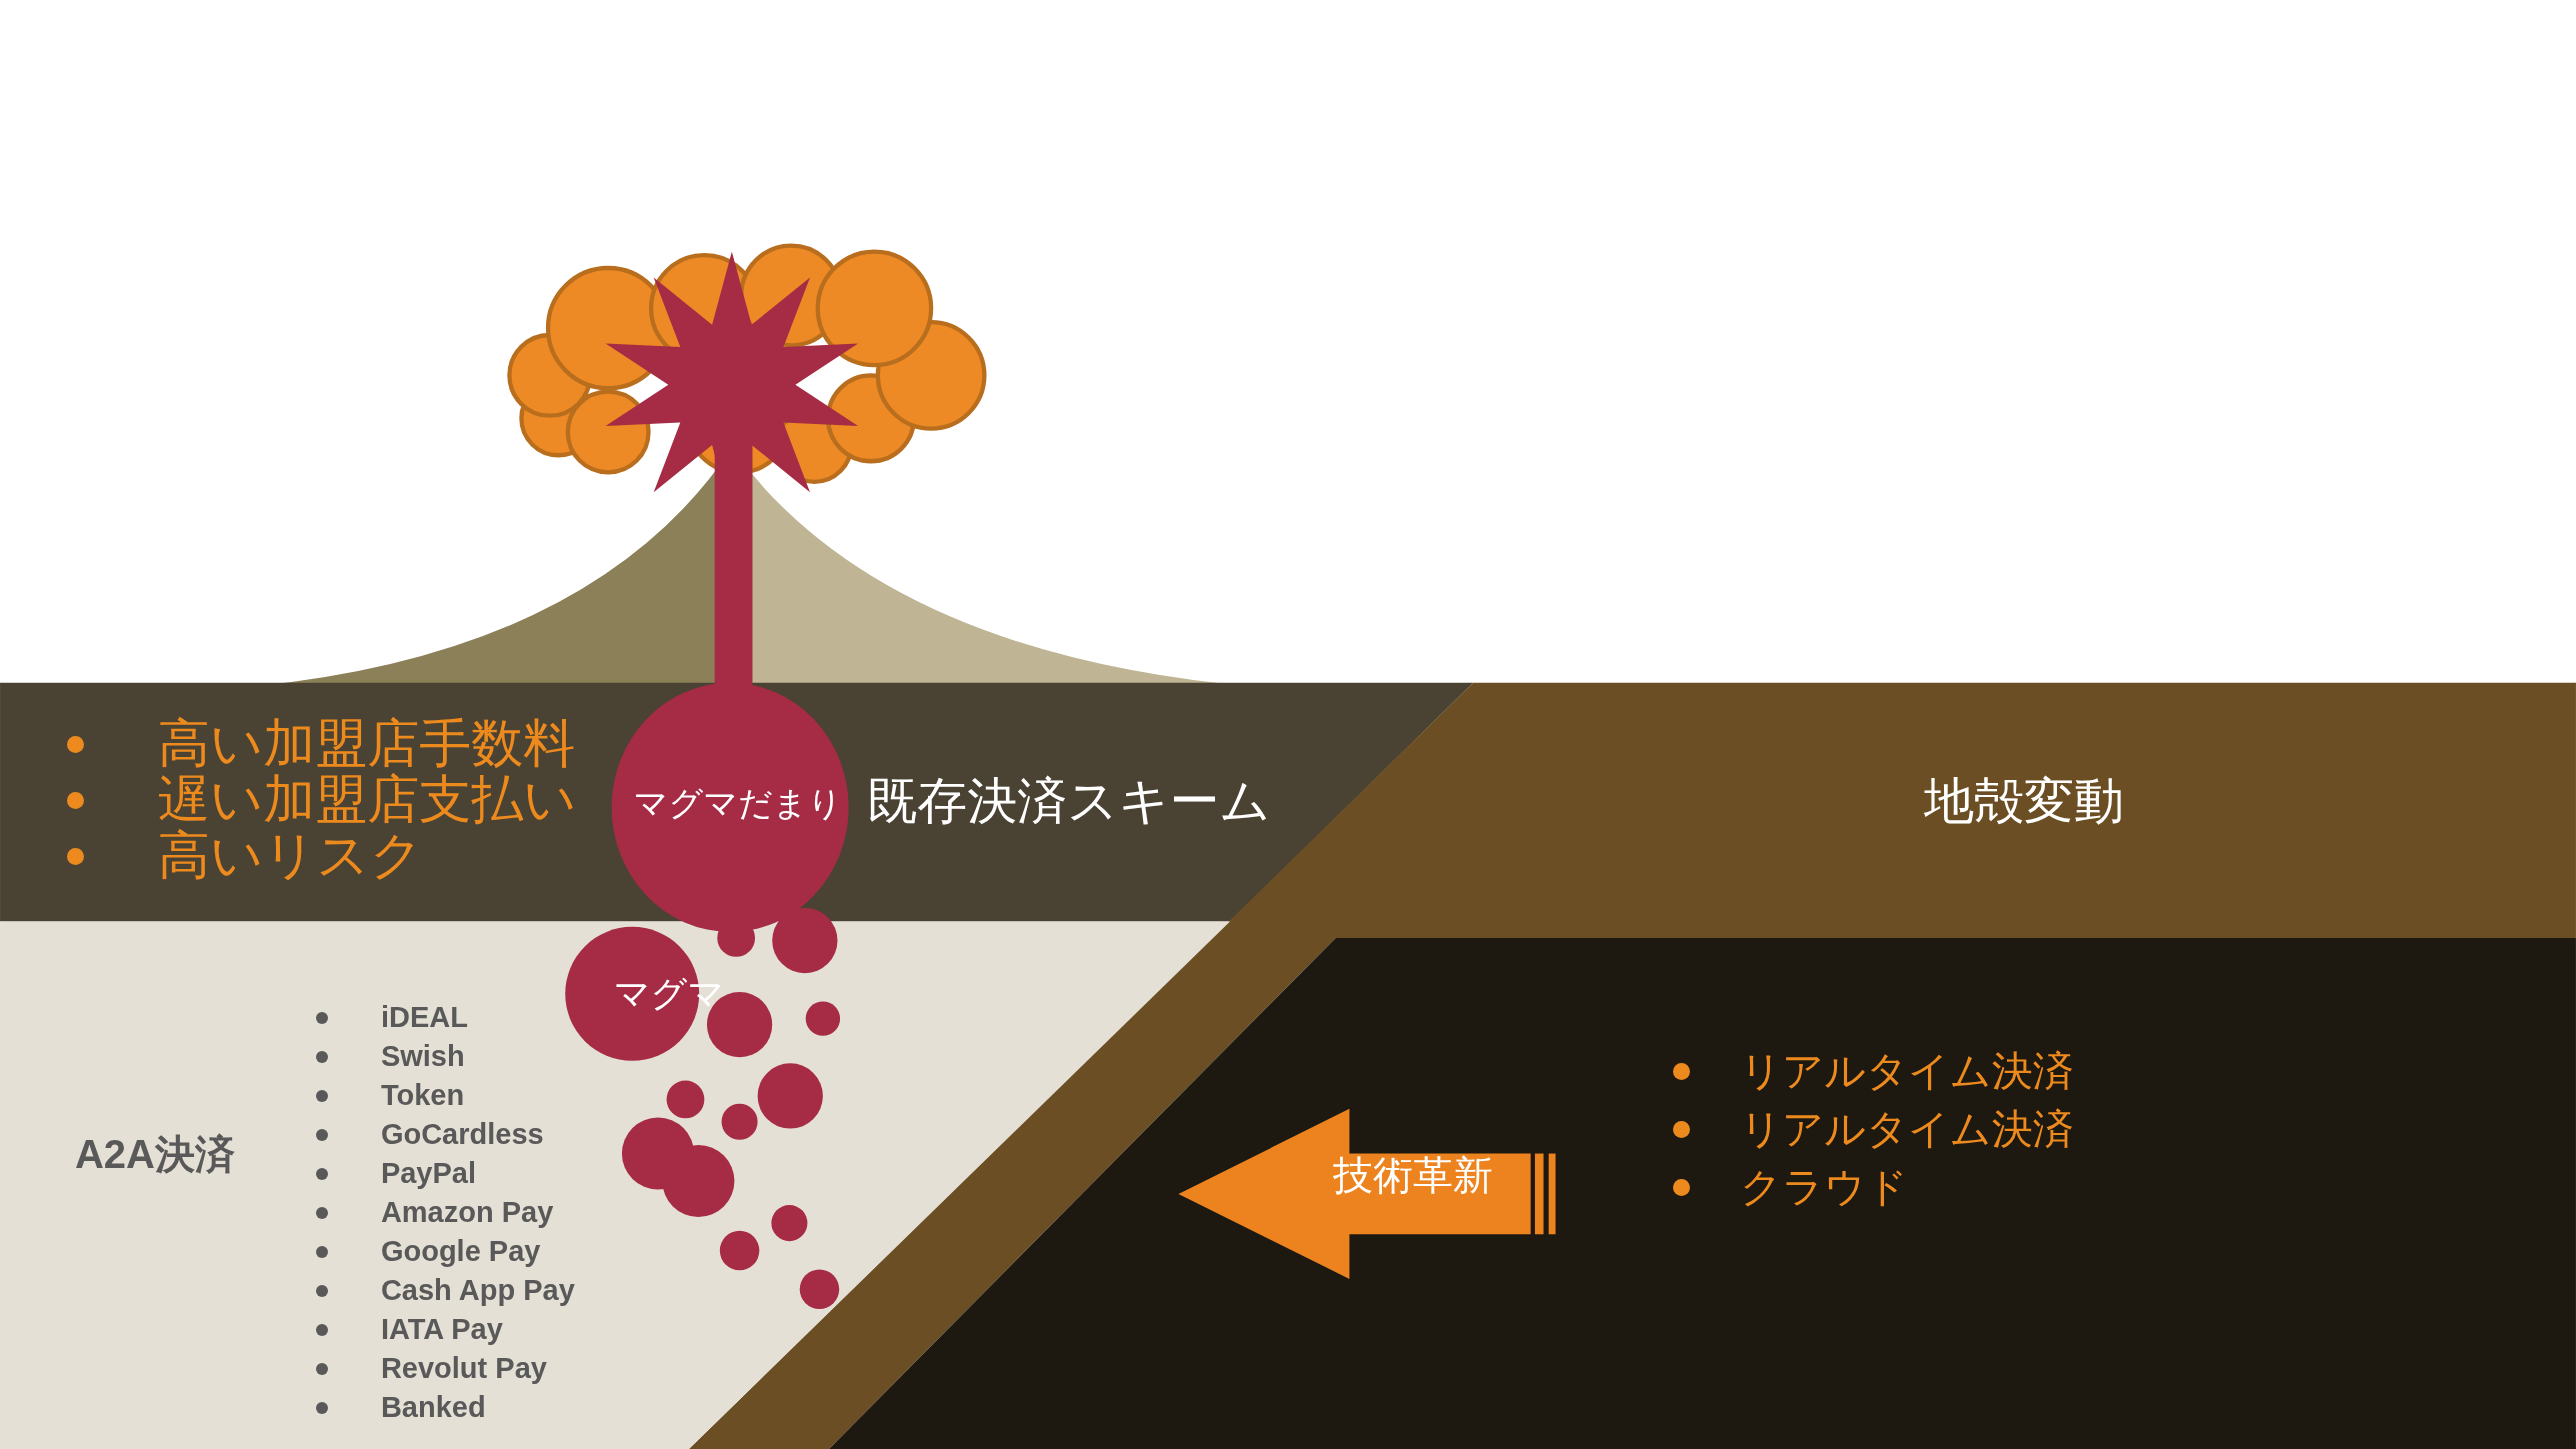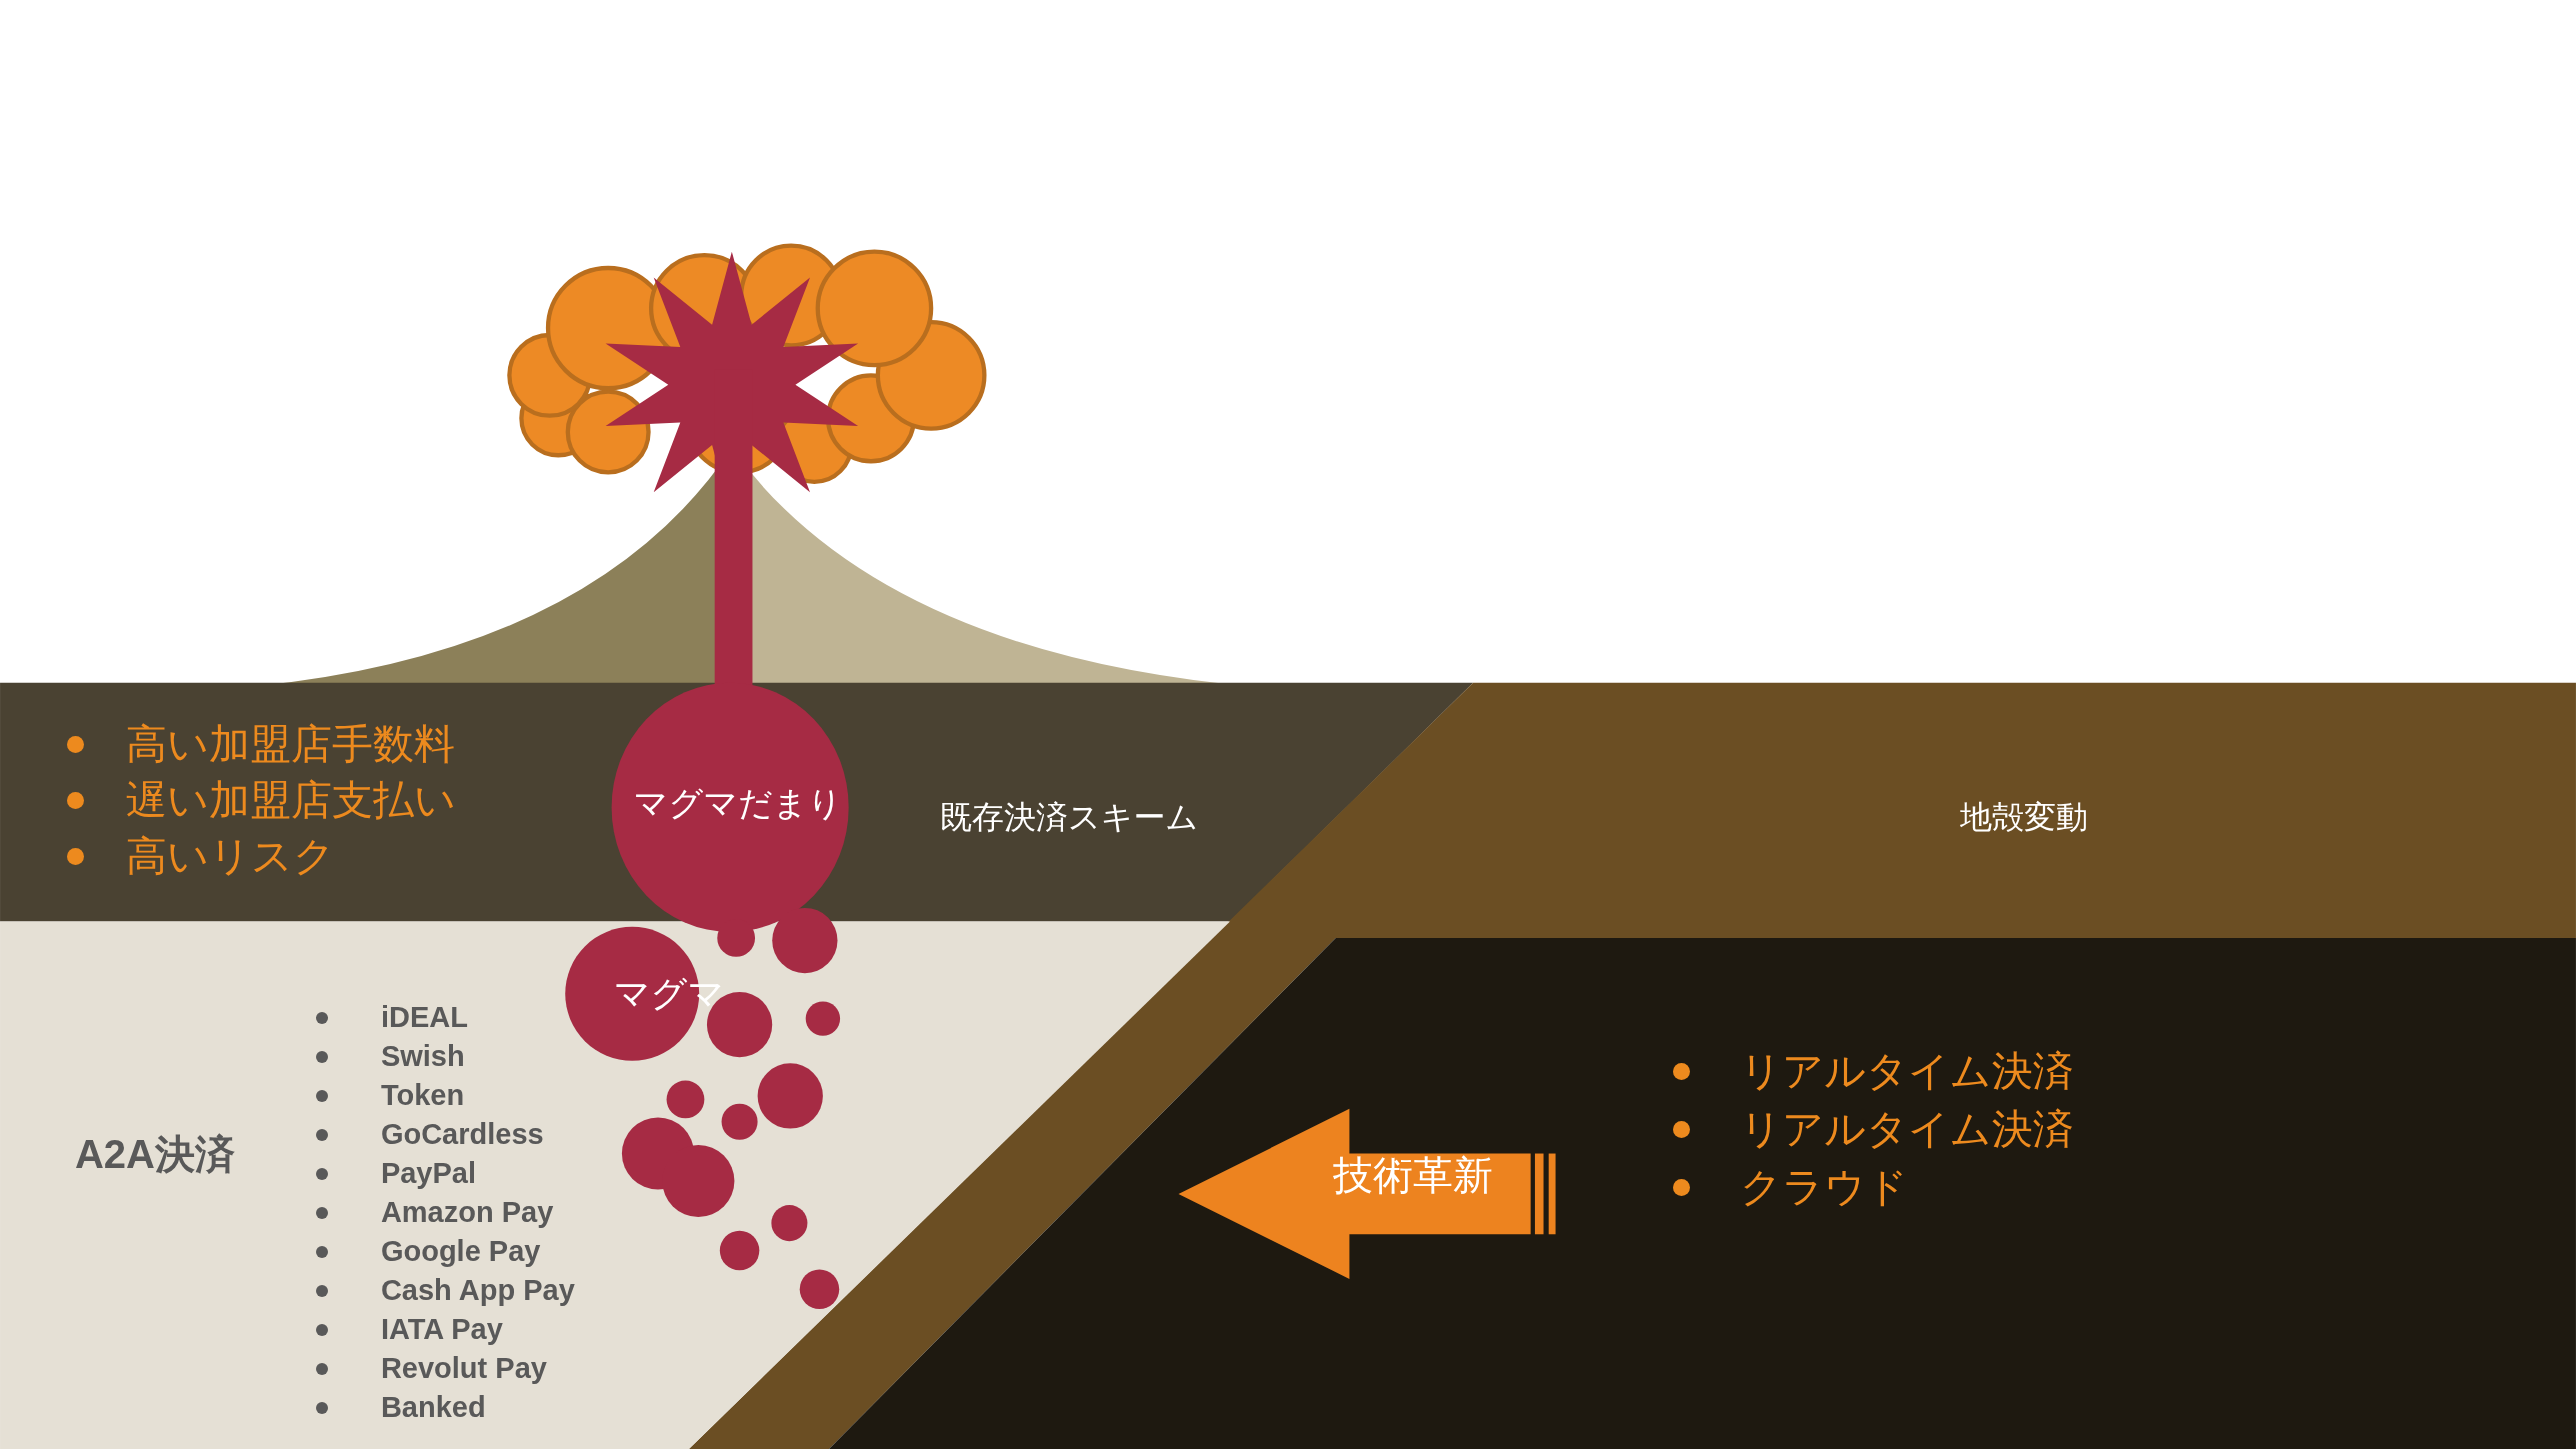--- a/index.html
+++ b/index.html
@@ -16,32 +16,32 @@
   .sh-vr{fill:var(--volcano-right,#BFB494);}
   .sh-dark{fill:var(--band-dark-olive,#4A4232);}
   .sh-gold{fill:var(--band-golden-brown,#6B4E23);}
   .sh-beige{fill:var(--ground-beige,#E5E0D5);}
   .sh-black{fill:var(--ground-black,#1E1910);}
   .sh-cloud{fill:var(--cloud-orange,#ED8A25);stroke:var(--cloud-outline,#B96E1E);stroke-width:5px;}
   .sh-crimson{fill:var(--magma-crimson,#A62B44);}
   .sh-arrow{fill:var(--shape-orange,#ED831F);}
   .label{position:absolute;transform:translate(-50%,-50%);white-space:nowrap;line-height:1;}
   .title{left:1288px;top:131px;font-size:82px;font-weight:bold;color:var(--text-gray,#595959);letter-spacing:1.7px;}
-  .stratum-label{font-size:32px;color:var(--text-white,#fff);margin-top:16px;}
+  .stratum-label{font-size:50px;color:var(--text-white,#fff);}
   .legacy-label{left:1069px;top:801px;}
   .shift-label{left:2024px;top:801px;}
   .chamber-label{left:738px;top:803px;font-size:34px;color:var(--text-white,#fff);}
   .magma-label{left:669px;top:994px;font-size:36px;color:var(--text-white,#fff);}
   .a2a-label{left:155px;top:1154px;font-size:40px;font-weight:bold;color:var(--text-gray,#595959);}
   .arrow-label{left:1413px;top:1175px;font-size:40px;color:var(--text-white,#fff);}
   ul.blist{position:absolute;margin:0;padding:0;list-style:none;}
   ul.blist li{display:flex;align-items:center;}
   .dot{border-radius:50%;flex:0 0 auto;}
   .issues{left:47px;top:716px;}
-  .issues li{height:56px;font-size:41px;color:var(--accent-orange,#ED8A1E);}
+  .issues li{height:56px;font-size:52px;color:var(--accent-orange,#ED8A1E);gap:32px;}
   .issues .dot{width:17px;height:17px;margin:0 42px 0 20px;background:var(--accent-orange,#ED8A1E);}
   .providers{left:309px;top:998px;text-align:right;}
   .providers li{height:39px;font-size:29px;font-weight:bold;color:var(--text-gray,#595959);}
   .providers .dot{width:12px;height:12px;margin:0 53px 0 6.9px;background:var(--text-gray,#595959);}
   .drivers{left:1662px;top:1042px;}
   .drivers li{height:58px;font-size:41px;color:var(--accent-orange,#ED8A1E);}
   .drivers .dot{width:17px;height:17px;margin:0 50px 0 11px;background:var(--accent-orange,#ED8A1E);}
 </style>
 </head>
 <body>

